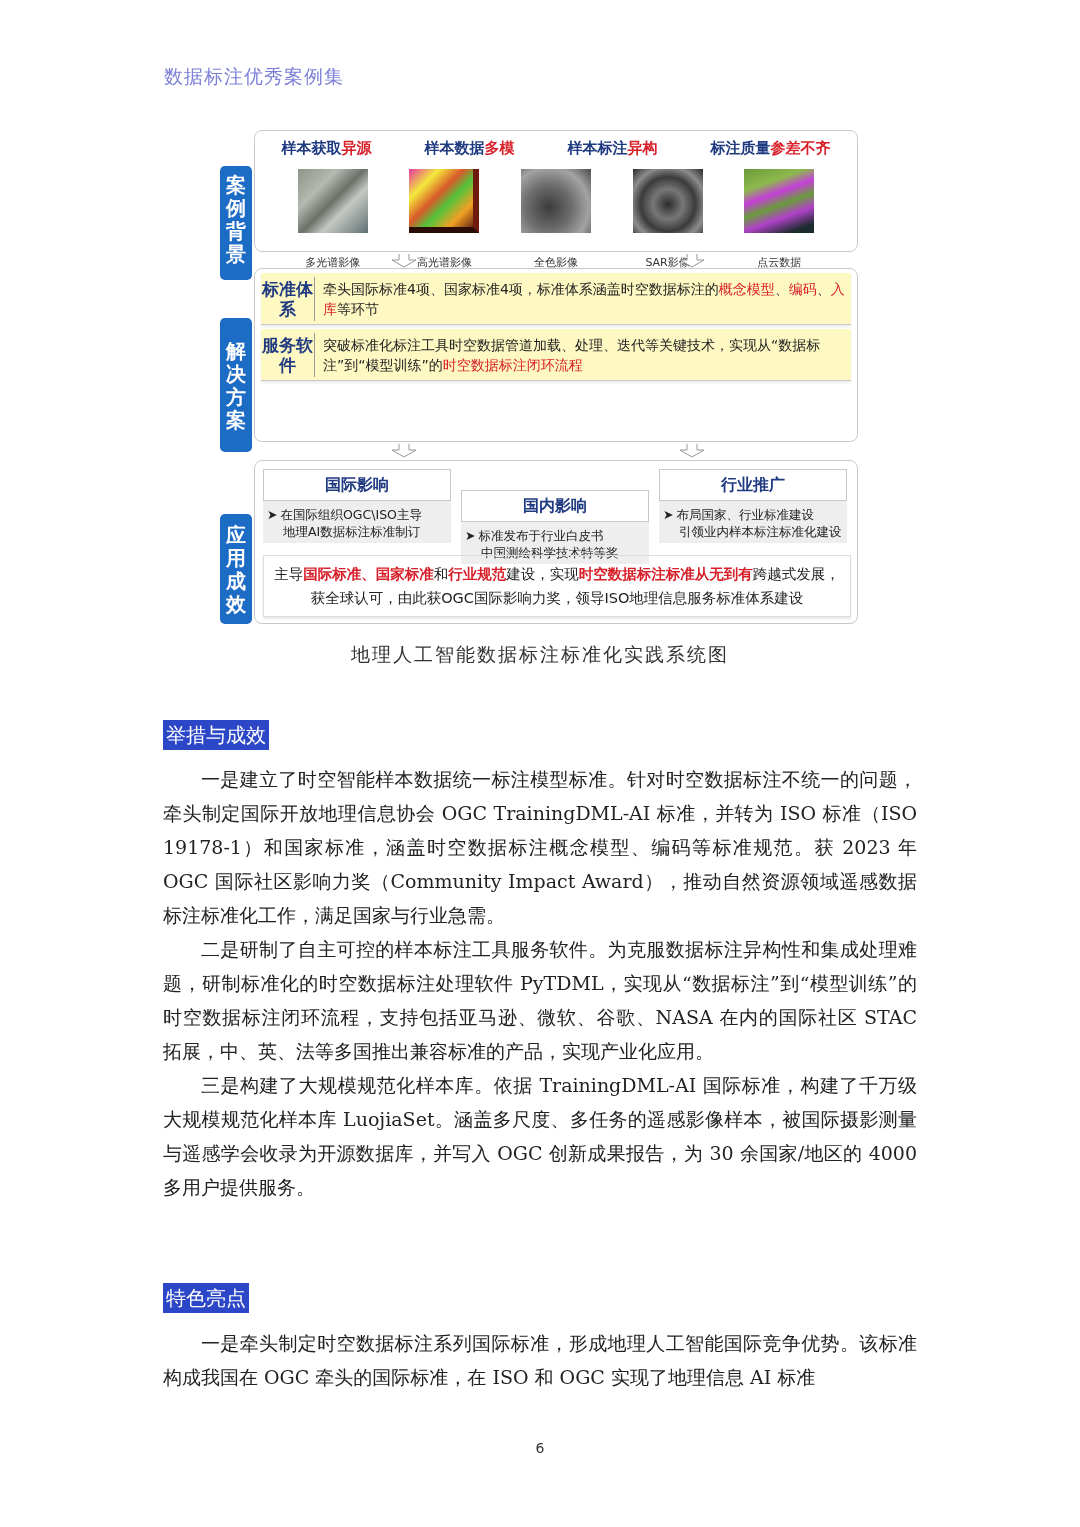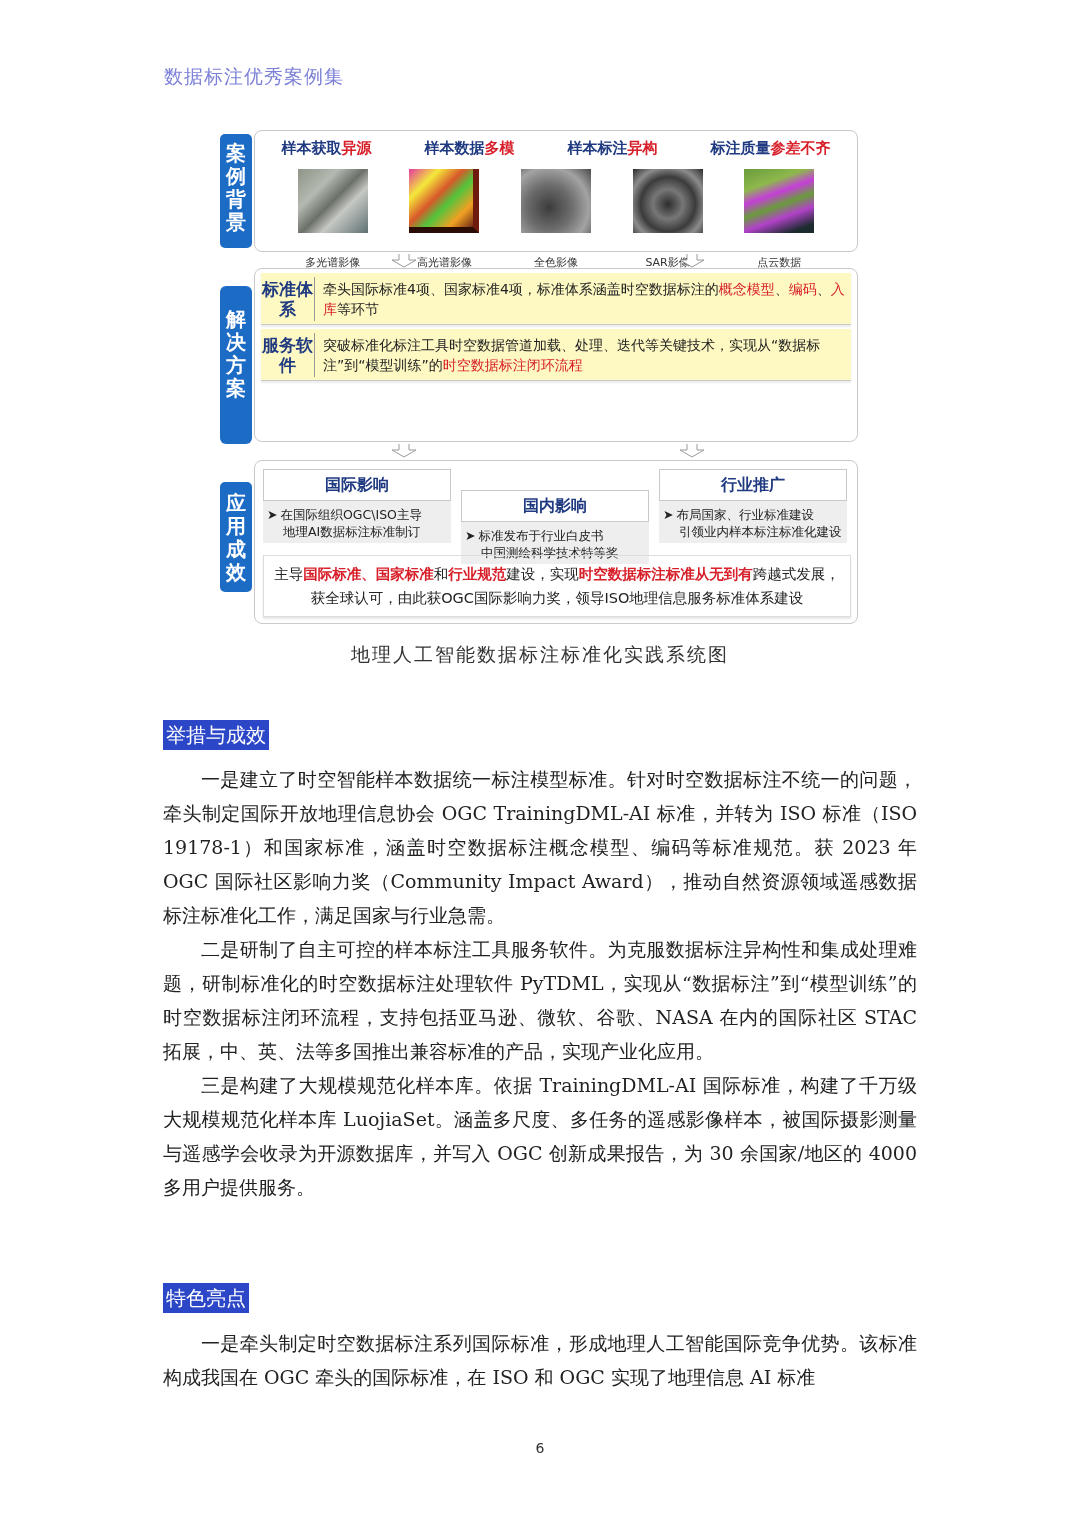--- a/index.html
+++ b/index.html
@@ -3,21 +3,21 @@
 <meta charset="utf-8">
 <style>
   * { box-sizing: border-box; margin: 0; padding: 0; }
   html, body { width: 1080px; height: 1527px; background: #ffffff; overflow: hidden; }
   body { position: relative; font-family: "DejaVu Sans", sans-serif; color: #222; }
 
   .running-header { position: absolute; left: 164px; top: 64px; font-size: 19px; color: #7b7fd6; letter-spacing: 1px; }
 
   
   .diagram { position: absolute; left: 220px; top: 128px; width: 640px; height: 498px; }
-  .side-tab { position: absolute; left: 0; width: 32px; background: #1c6bc4; border-radius: 5px; color: #fff; font-weight: bold; font-size: 20px; line-height: 23px; text-align: center; padding-top: 8px; }
+  .side-tab { position: absolute; left: 0; width: 32px; background: #1c6bc4; border-radius: 5px; color: #fff; font-weight: bold; font-size: 20px; line-height: 23px; text-align: center; padding-top: 8px; margin-top: 32px; }
   .panel { position: absolute; left: 34px; width: 604px; border: 1.5px solid #c9c9c9; border-radius: 8px; background: #fff; }
   .bg-heads { position: absolute; top: 8px; left: 0; width: 100%; display: flex; justify-content: space-around; font-size: 15px; font-weight: bold; color: #1f3a80; }
   .bg-heads .red { color: #d8202a; }
   .bg-images { position: absolute; top: 38px; left: 0; width: 100%; display: flex; justify-content: space-around; padding: 0 22px; }
   .img-cell { width: 86px; text-align: center; }
   .thumb { width: 70px; height: 64px; margin: 0 auto; }
   .img-label { font-size: 11px; color: #333; margin-top: 22px; }
 
   .t-ms { background: linear-gradient(135deg,#8f9487 0%,#b4b9b1 30%,#6b7068 50%,#c6c8c3 65%,#5e7072 100%); }
   .t-hs { background: linear-gradient(135deg,#e33aa1 0%,#f4e93a 25%,#d9592a 45%,#52c43c 60%,#f2a023 80%,#6c2a14 100%); border-right: 6px solid #6e1a0c; border-bottom: 6px solid #2a0c05; }
@@ -86,21 +86,21 @@
     </div>
   </div>
 
   <svg class="down-arrow" style="left:170px;top:126px;" viewBox="0 0 28 14">
       <path d="M9 0 V6 H2 L14 13 L26 6 H19 V0" fill="#fff" stroke="#999" stroke-width="1"></path>
     </svg>
   <svg class="down-arrow" style="left:458px;top:126px;" viewBox="0 0 28 14">
       <path d="M9 0 V6 H2 L14 13 L26 6 H19 V0" fill="#fff" stroke="#999" stroke-width="1"></path>
     </svg>
 
-  <div class="side-tab" style="top:158px;height:158px;padding-top:22px;border-radius:6px;">解决方案</div>
+  <div class="side-tab" style="top:158px;height:134px;padding-top:22px;">解决方案</div>
   <div class="panel" style="top:140px;height:174px;">
     <div class="sol-row" style="top:4px;">
       <div class="sol-key">标准体系</div>
       <div class="sol-text"><span>牵头国际标准4项、国家标准4项，标准体系涵盖时空数据标注的</span><span class="red">概念模型</span><span>、</span><span class="red">编码</span><span>、</span><span class="red">入库</span><span>等环节</span></div>
     </div>
     <div class="sol-row" style="top:60px;">
       <div class="sol-key">服务软件</div>
       <div class="sol-text"><span>突破标准化标注工具时空数据管道加载、处理、迭代等关键技术，实现从“数据标注”到“模型训练”的</span><span class="red">时空数据标注闭环流程</span></div>
     </div>
   </div>

